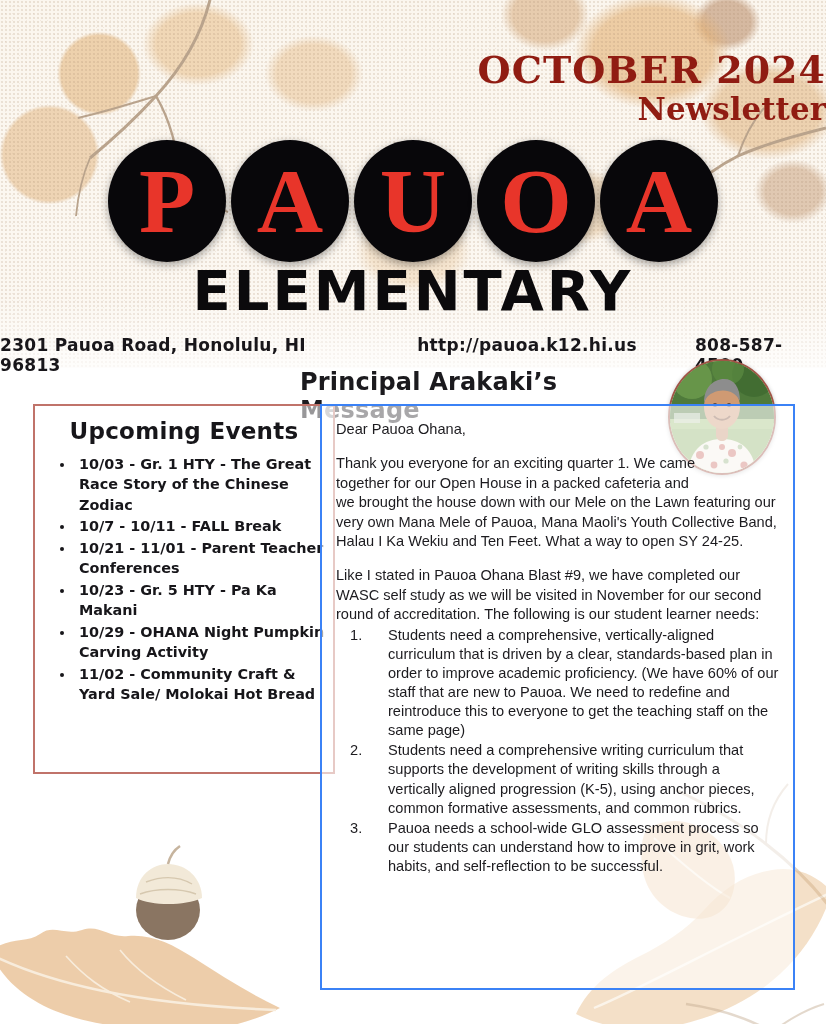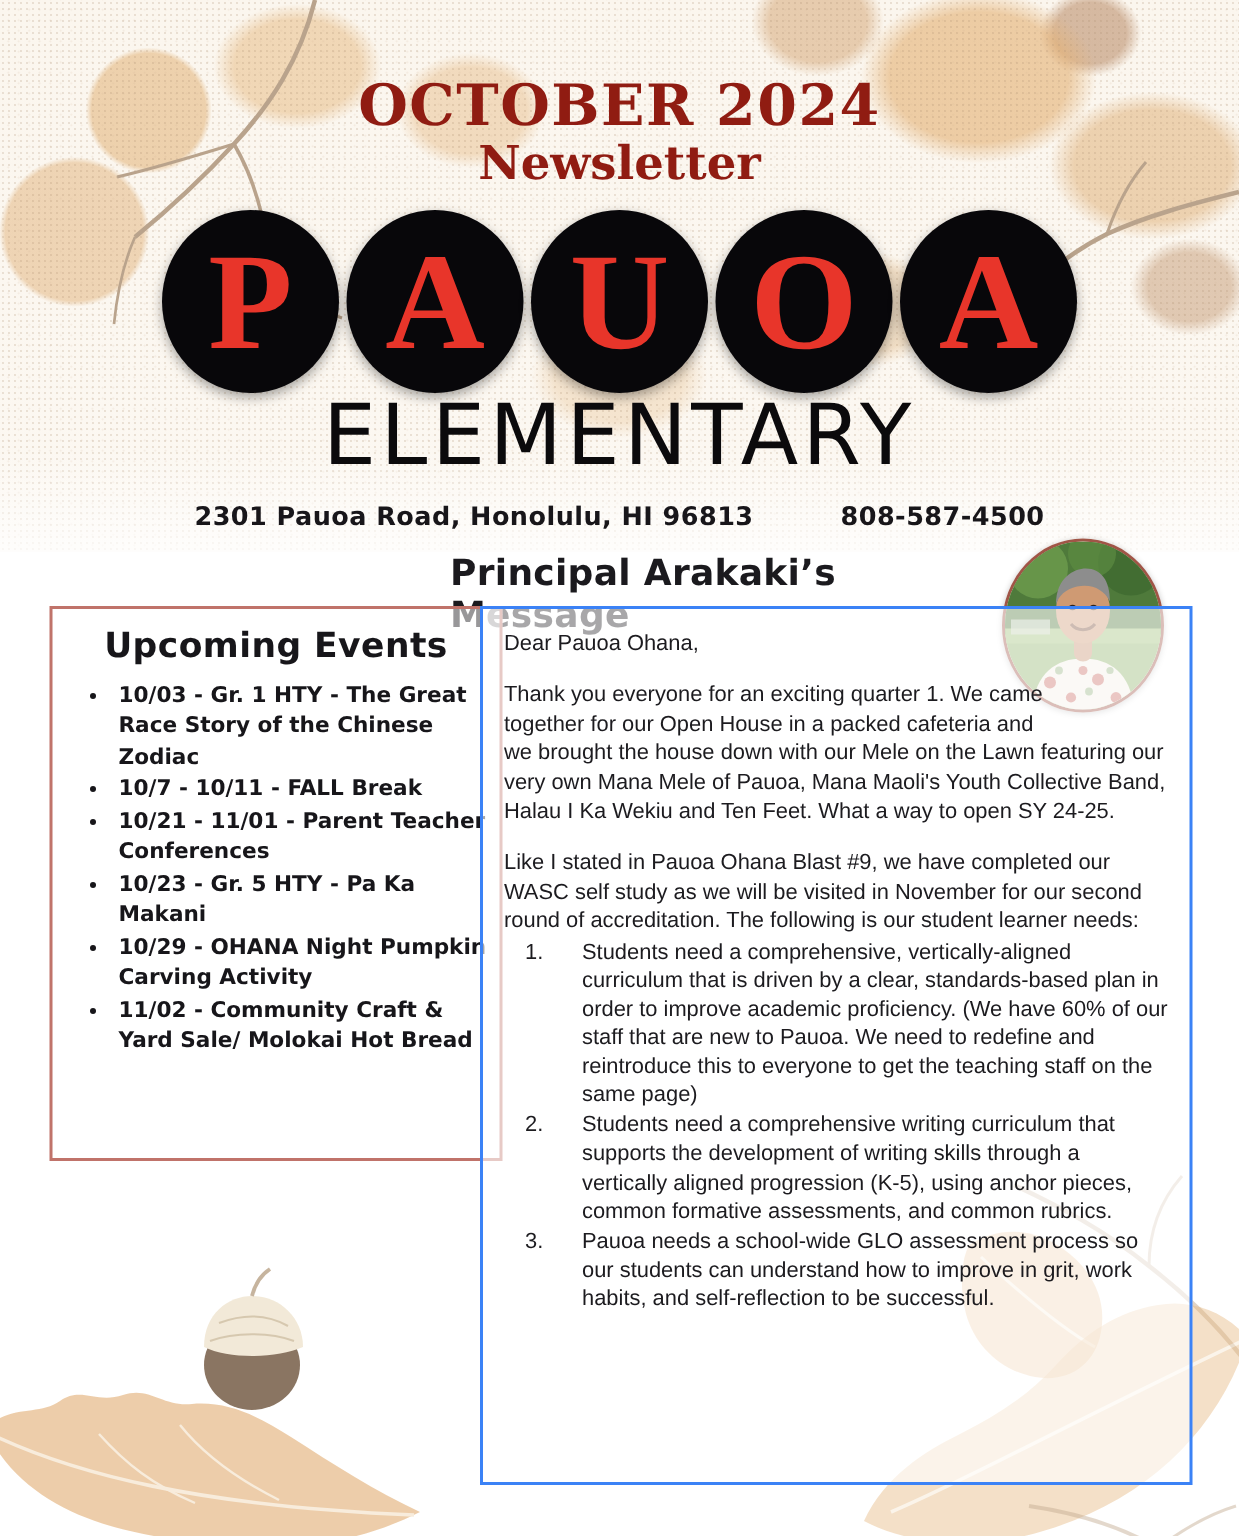--- a/index.html
+++ b/index.html
@@ -88,21 +88,21 @@
     position: absolute;
     right: -30px; top: 760px;
     width: 240px; height: 200px;
   }
 
   
   .masthead {
     position: absolute;
     left: 0; top: 0;
     width: 826px;
-    text-align: center;
+    text-align: right;
   }
   .month-title {
     margin: 0;
     padding-top: 50px;
     font-family: "DejaVu Serif", serif;
     font-weight: bold;
     font-size: 38px;
     letter-spacing: 1px;
     color: #901c12;
     line-height: 1.05;
@@ -138,21 +138,21 @@
     line-height: 122px;
     text-align: center;
     box-shadow: 0 3px 8px rgba(0,0,0,.35);
   }
   .elementary {
     position: absolute;
     left: 0; top: 258px;
     width: 826px;
     text-align: center;
     font-family: "DejaVu Sans", sans-serif;
-    font-weight: normal;
+    font-weight: bold;
     font-size: 56px;
     letter-spacing: 3px;
     color: #0b0a0c;
   }
 
   .contact-line {
     position: absolute;
     left: 0; top: 335px;
     width: 826px;
     display: flex;
@@ -348,20 +348,21 @@
     <div class="logo-letter">A</div>
     <div class="logo-letter">U</div>
     <div class="logo-letter">O</div>
     <div class="logo-letter">A</div>
   </div>
 
   <div class="elementary">ELEMENTARY</div>
 
   <div class="contact-line">
     <span>2301 Pauoa Road, Honolulu, HI 96813</span>
+    <span>http://pauoa.k12.hi.us</span>
     <span>808-587-4500</span>
   </div>
 
   <div class="principal-heading">Principal Arakaki’s Message</div>
 
   <div class="principal-photo">
     <svg width="104" height="112" viewBox="0 0 104 112">
       <rect x="0" y="0" width="104" height="112" fill="#8fb46a"></rect>
       <rect x="0" y="0" width="104" height="62" fill="#4f7a3b"></rect>
       <circle cx="22" cy="18" r="20" fill="#6b9a4c" opacity=".85"></circle>

